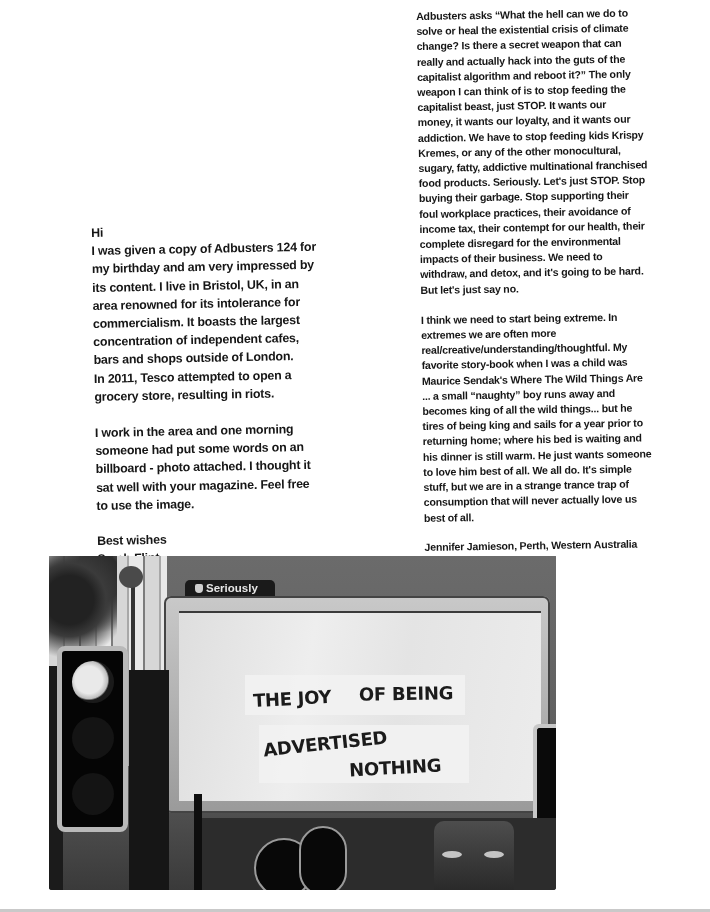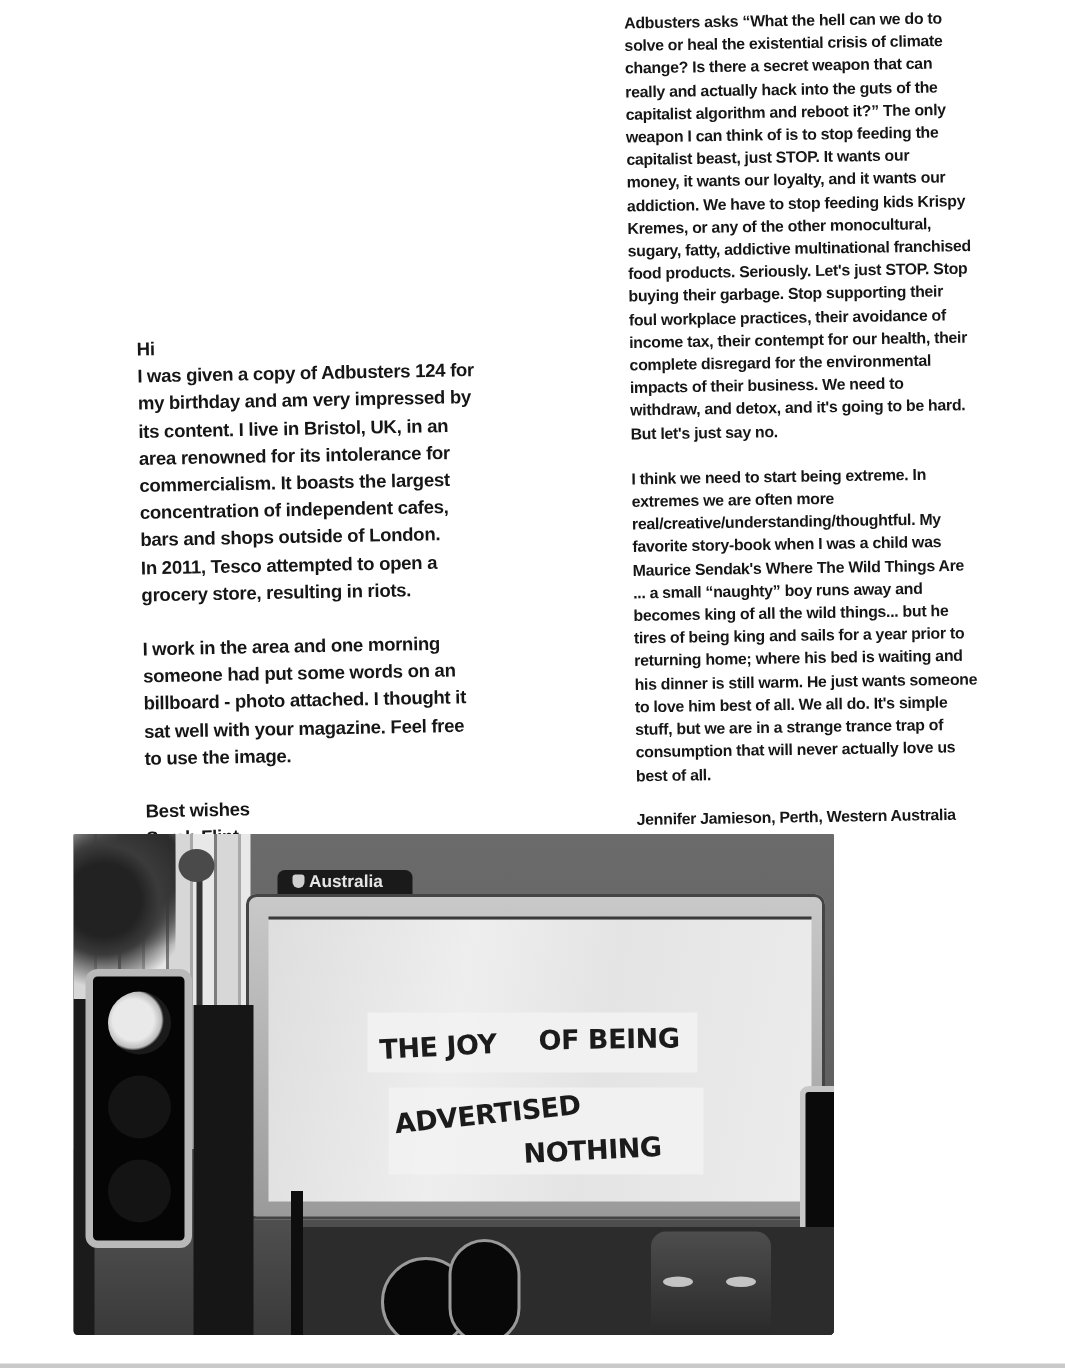--- a/index.html
+++ b/index.html
@@ -178,21 +178,21 @@
 
 <div id="photo">
   <div class="wall"></div>
   <div class="building"></div>
   <div class="tree"></div>
   <div class="pole-thin"></div>
   <div class="dish"></div>
   <div class="left-dark"></div>
 
   <div class="sign-top">
-    <span class="logo-glyph"></span><span>Australia</span>
+    <span class="logo-glyph"></span><span>Seriously</span>
   </div>
   <div class="billboard-frame"></div>
   <div class="billboard-face">
     <div class="paper" style="left:66px;top:62px;width:220px;height:40px;"></div>
     <div class="paper" style="left:80px;top:112px;width:210px;height:58px;"></div>
     <span id="bb1" class="bb-text">THE JOY</span>
     <span id="bb2" class="bb-text" style="left:180px;">OF BEING</span>
     <span id="bb3" class="bb-text">ADVERTISED</span>
     <span id="bb4" class="bb-text" style="left:170px;top:144px;">NOTHING</span>
   </div>

